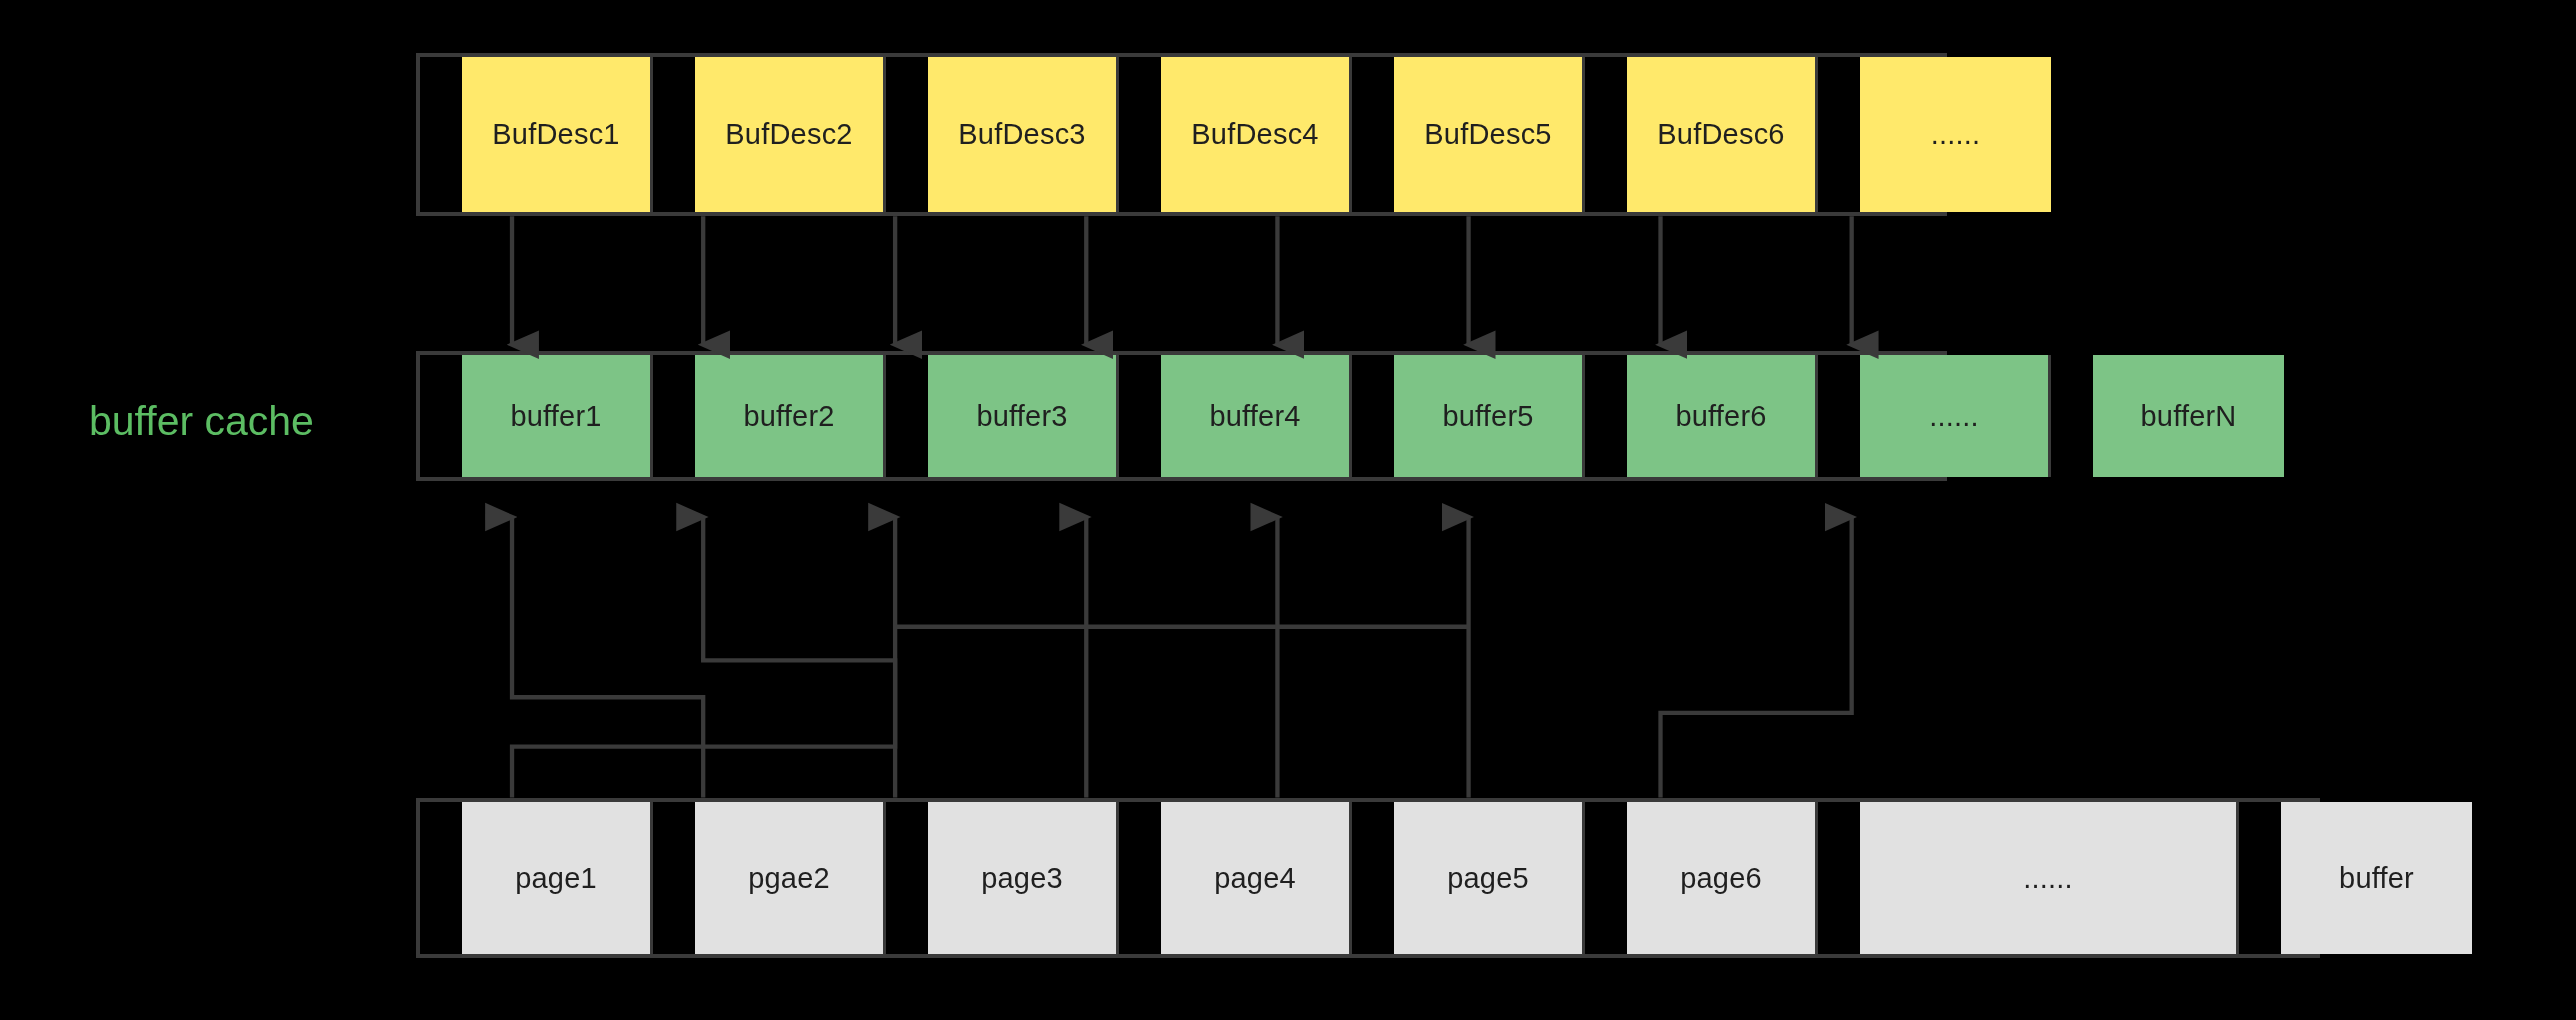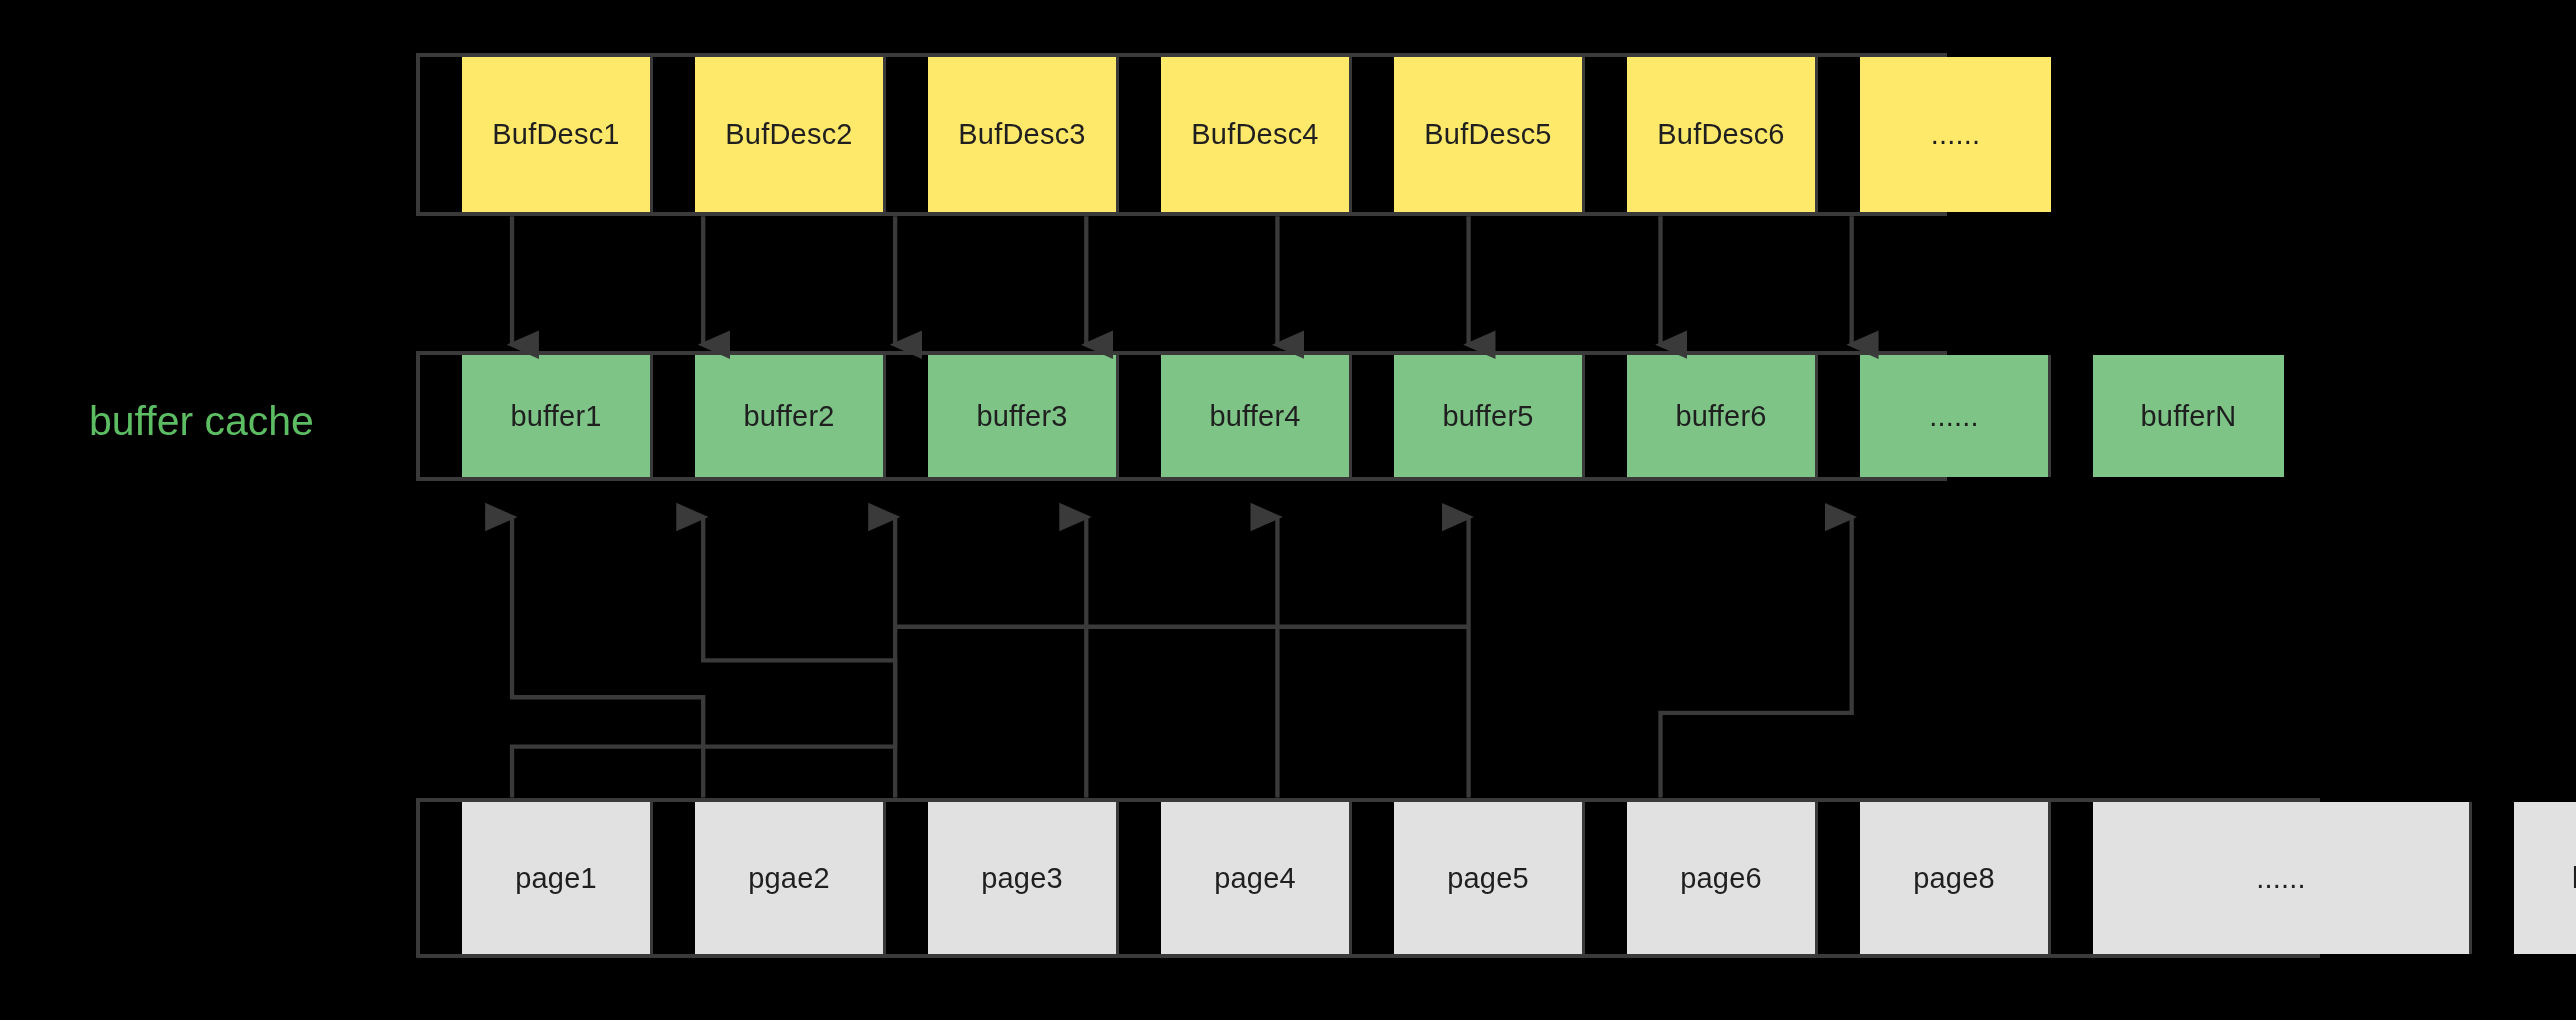--- a/index.html
+++ b/index.html
@@ -129,21 +129,20 @@
     <div class="cell">bufferN</div>
   </div>
 
   <div class="row" id="page-row">
     <div class="cell narrow">page1</div>
     <div class="cell narrow">pgae2</div>
     <div class="cell narrow">page3</div>
     <div class="cell narrow">page4</div>
     <div class="cell narrow">page5</div>
     <div class="cell narrow">page6</div>
-    <div class="cell narrow">page8</div>
     <div class="cell wide">......</div>
     <div class="cell narrow">buffer</div>
   </div>
 
   <svg id="wires" viewBox="0 0 3287 1302" xmlns="http://www.w3.org/2000/svg">
     <defs>
       <marker id="arrow-down" viewBox="0 0 12 12" refX="6" refY="11" markerWidth="8" markerHeight="8" orient="auto-start-reverse">
         <path d="M 6 12 L 0.7 0 L 11.3 0 Z" fill="#3a3a3a" transform="rotate(180 6 6)"></path>
       </marker>
       <marker id="arrow-head" viewBox="0 0 12 12" refX="6" refY="10" markerWidth="7.5" markerHeight="7.5" orient="auto">

